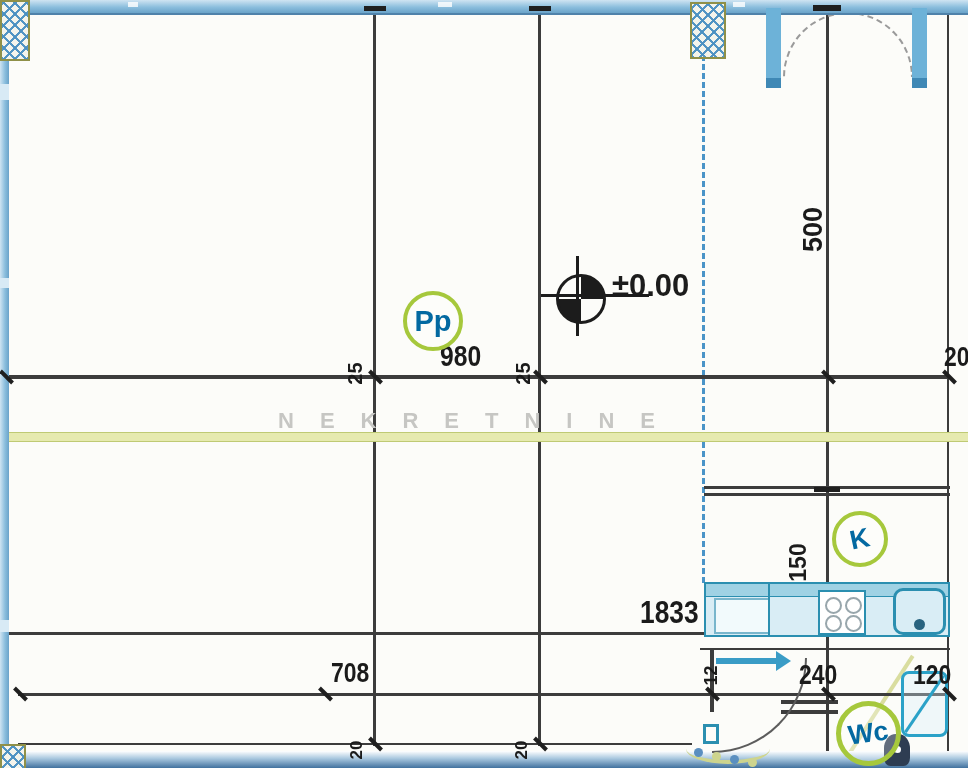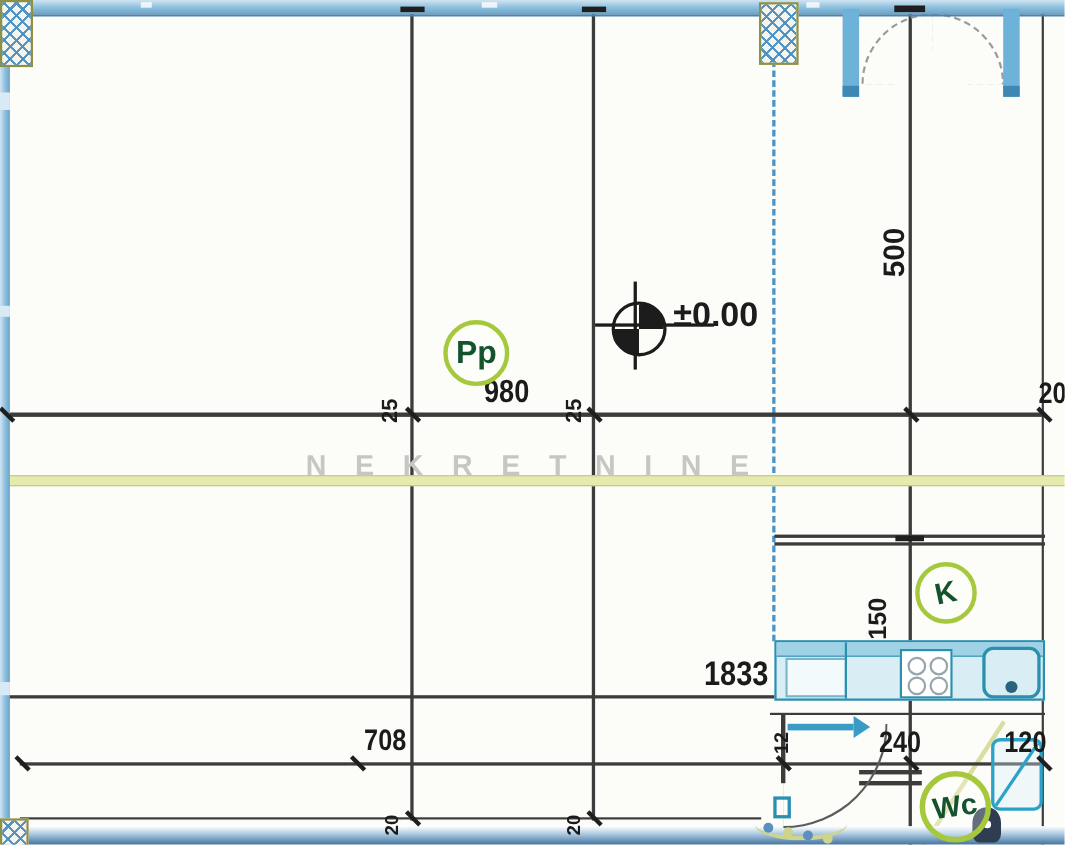--- a/index.html
+++ b/index.html
@@ -13,27 +13,27 @@
   .blue-v{position:absolute;background:linear-gradient(90deg,#cfe4f2 0%,#8bbedd 55%,#6aa3c9 100%);z-index:3;}
   .hatch{
     position:absolute;z-index:4;border:2px solid #8f9048;background-color:#f4f4ec;
     background-image:
       repeating-linear-gradient(45deg,rgba(74,144,194,.95) 0 2px,transparent 2px 8px),
       repeating-linear-gradient(-45deg,rgba(74,144,194,.95) 0 2px,transparent 2px 8px);
   }
   .tk{position:absolute;width:17px;height:4px;background:#1f1f1f;transform:rotate(45deg);z-index:5;}
   .tb{position:absolute;background:#1f1f1f;z-index:5;}
   .gcirc{position:absolute;border-radius:50%;border:4px solid #a6c83c;display:flex;align-items:center;justify-content:center;
-         color:#14532d;font-weight:700;z-index:7;background:rgba(255,255,255,.25);}
+         color:#0369a1;font-weight:700;z-index:7;background:rgba(255,255,255,.25);}
   .dim{position:absolute;color:#1b1b1b;font-weight:700;z-index:6;white-space:nowrap;transform:scaleX(.85);transform-origin:left center;}
   .dimr{position:absolute;color:#1b1b1b;font-weight:700;z-index:6;text-align:center;white-space:nowrap;}
   .wm1{position:absolute;left:258px;top:328px;width:470px;z-index:5;
        font-size:84px;font-weight:800;letter-spacing:7px;
        color:rgba(236,236,233,.78);-webkit-text-stroke:2.5px rgba(184,184,181,.9);}
-  .wm2{position:absolute;left:278px;top:408px;z-index:5;font-size:26px;font-weight:700;
+  .wm2{position:absolute;left:278px;top:408px;z-index:5;font-size:22px;font-weight:700;
        letter-spacing:26px;color:#c6c6c3;text-align:center;}
   .dashdot{position:absolute;border-left:3px dashed #4a94c8;z-index:2;}
   .arc-top{position:absolute;border-top:2px dashed #9a9a9a;z-index:2;background:transparent;}
 </style>
 </head>
 <body>
 
 <div id="canvas">
 
   <div class="blue-h" style="left:0;top:0;width:968px;height:13px;"></div>

